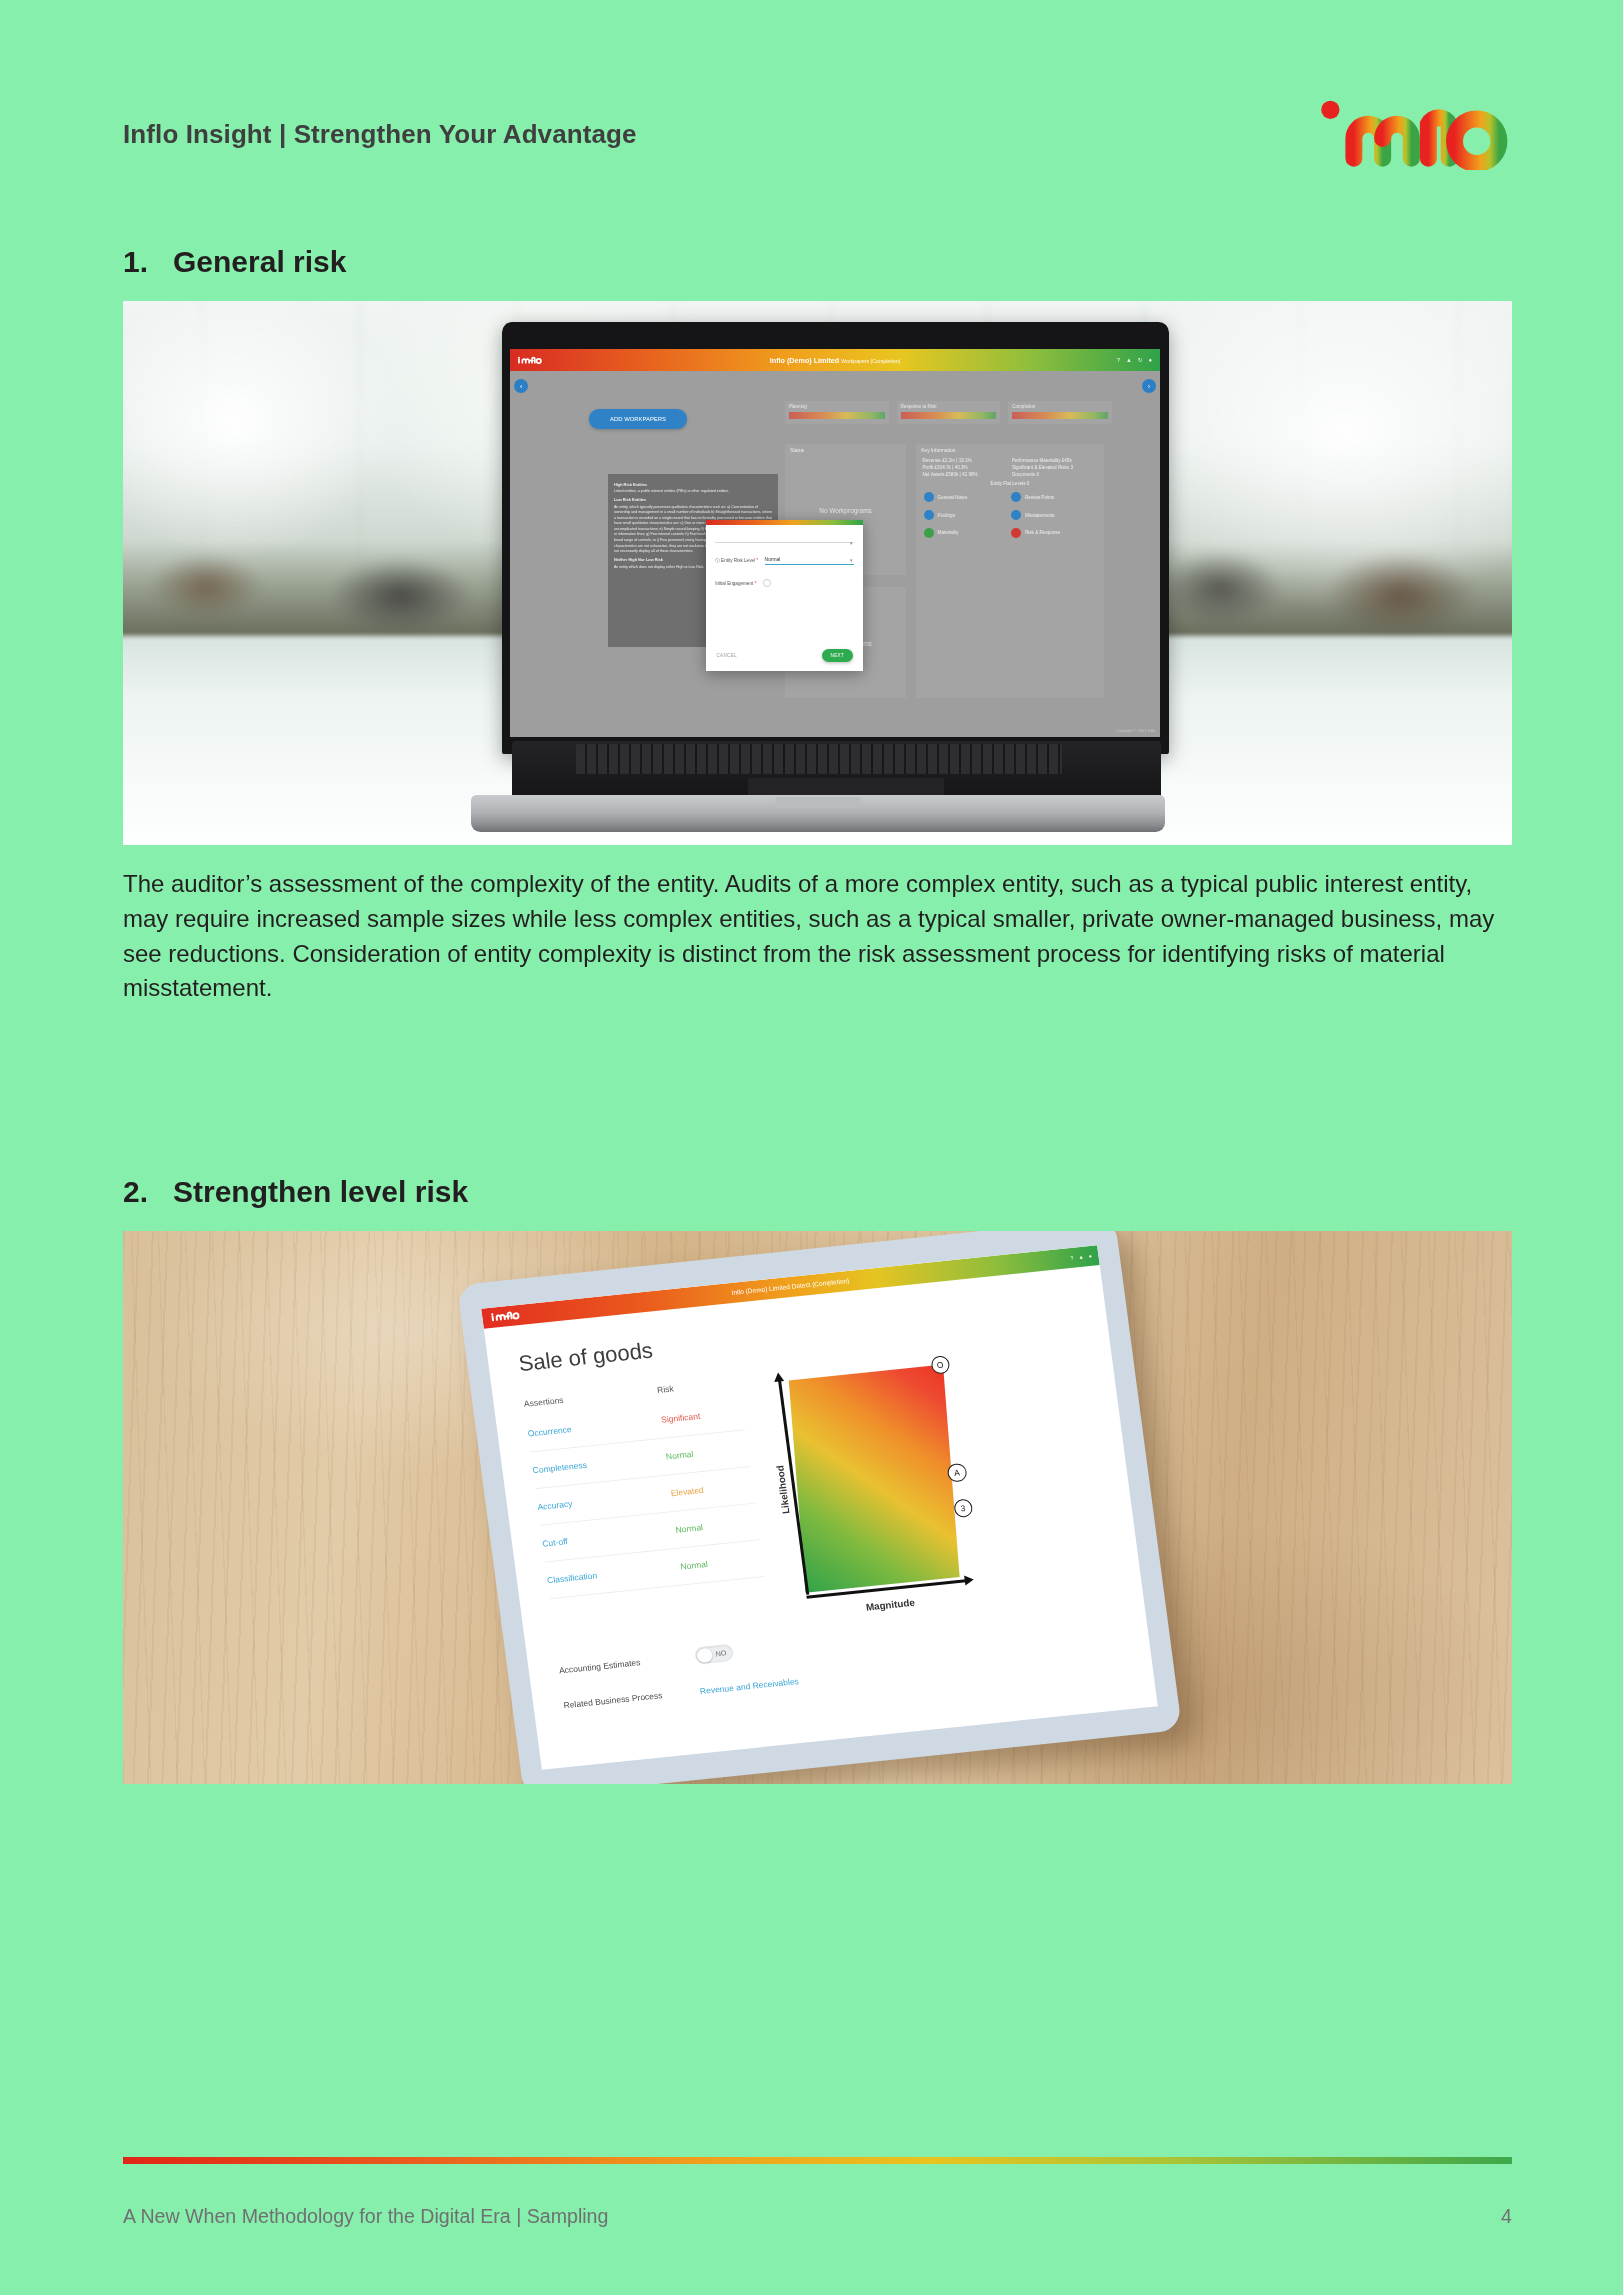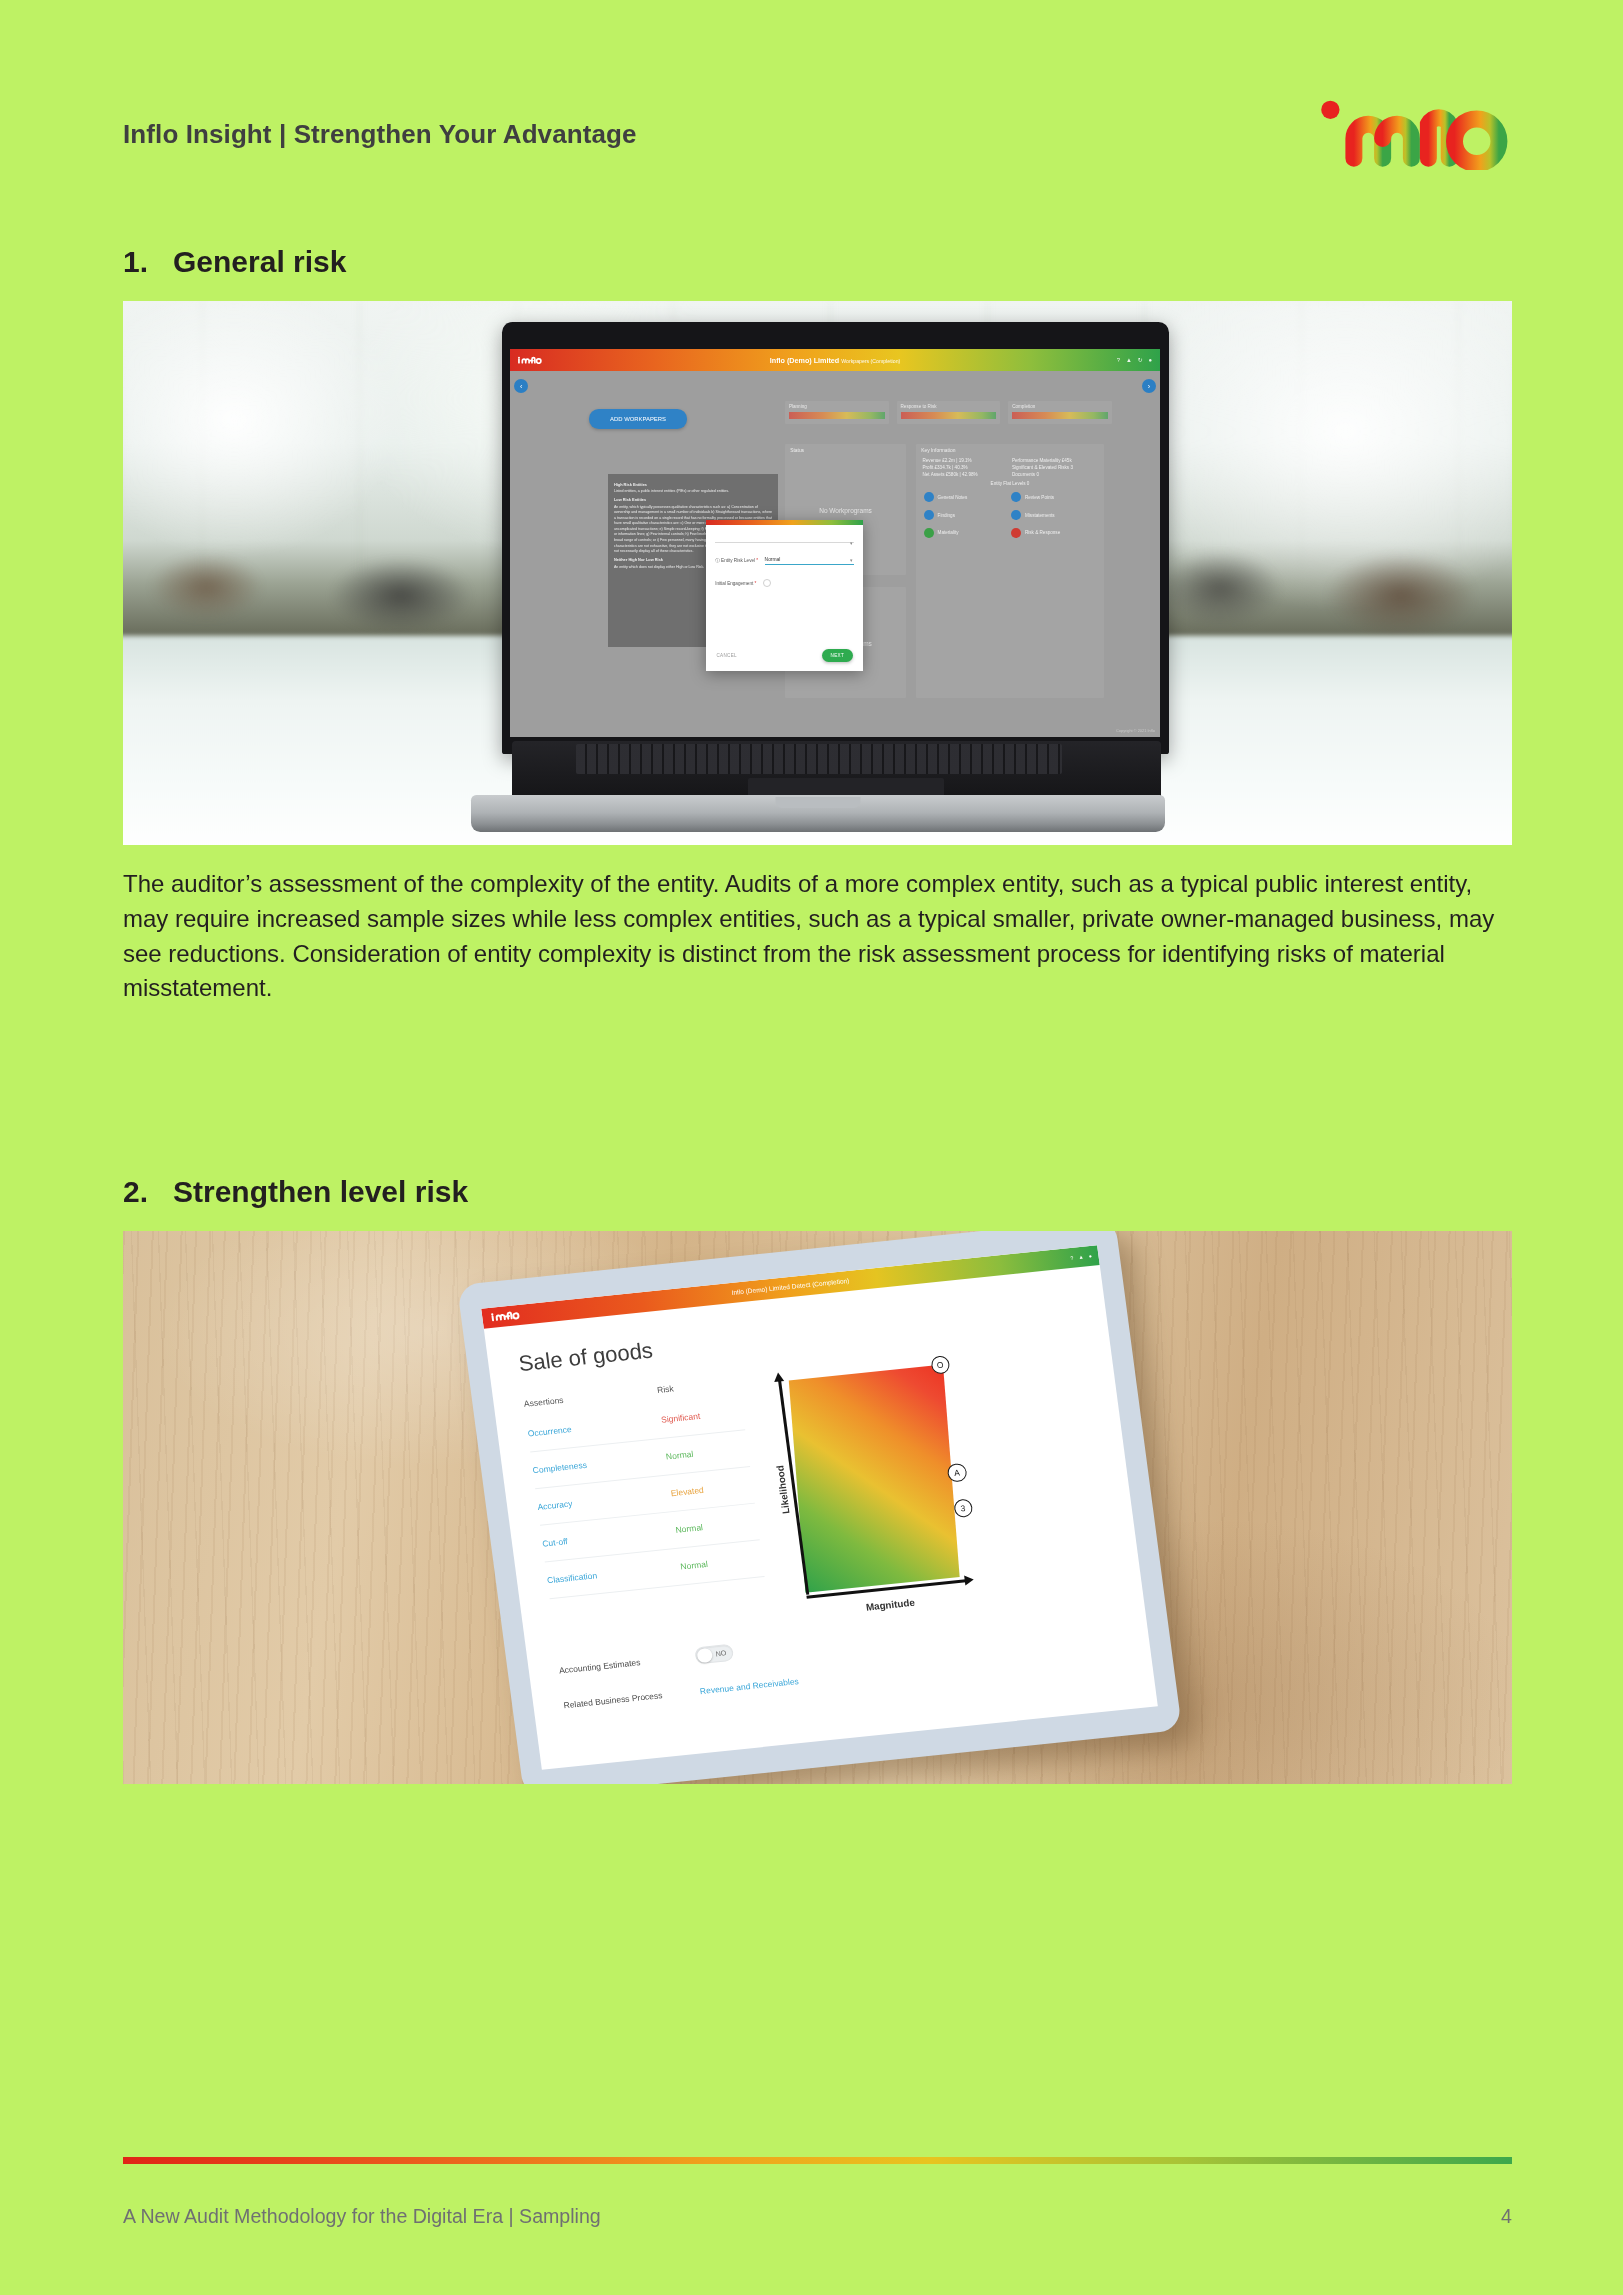--- a/index.html
+++ b/index.html
@@ -5,21 +5,21 @@
   * { box-sizing: border-box; margin: 0; padding: 0; }
   html, body {
     width: 1623px; height: 2295px;
     background: #ffffff;
     font-family: "Liberation Sans", sans-serif;
     overflow: hidden;
   }
   .page {
     position: relative;
     width: 1623px; height: 2295px;
-    background: #bef264;
+    background: #86efac;
   }
 
   
   .doc-header {
     position: absolute;
     left: 123px; top: 98px;
     width: 1389px; height: 72px;
     display: flex; align-items: center; justify-content: space-between;
   }
   .header-title {
@@ -653,18 +653,18 @@
 
           </div>
         </div>
       </div>
     </div>
 
   </div>
 
   <div class="footer-rule"></div>
   <div class="footer">
-    <span>A New Audit Methodology for the Digital Era  |  Sampling</span>
+    <span>A New When Methodology for the Digital Era  |  Sampling</span>
     <span>4</span>
   </div>
 
 </div>
 
 
 </body></html>

